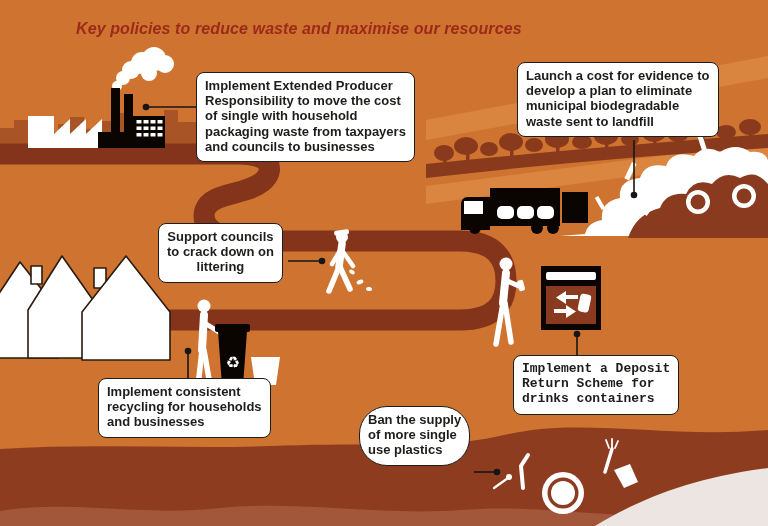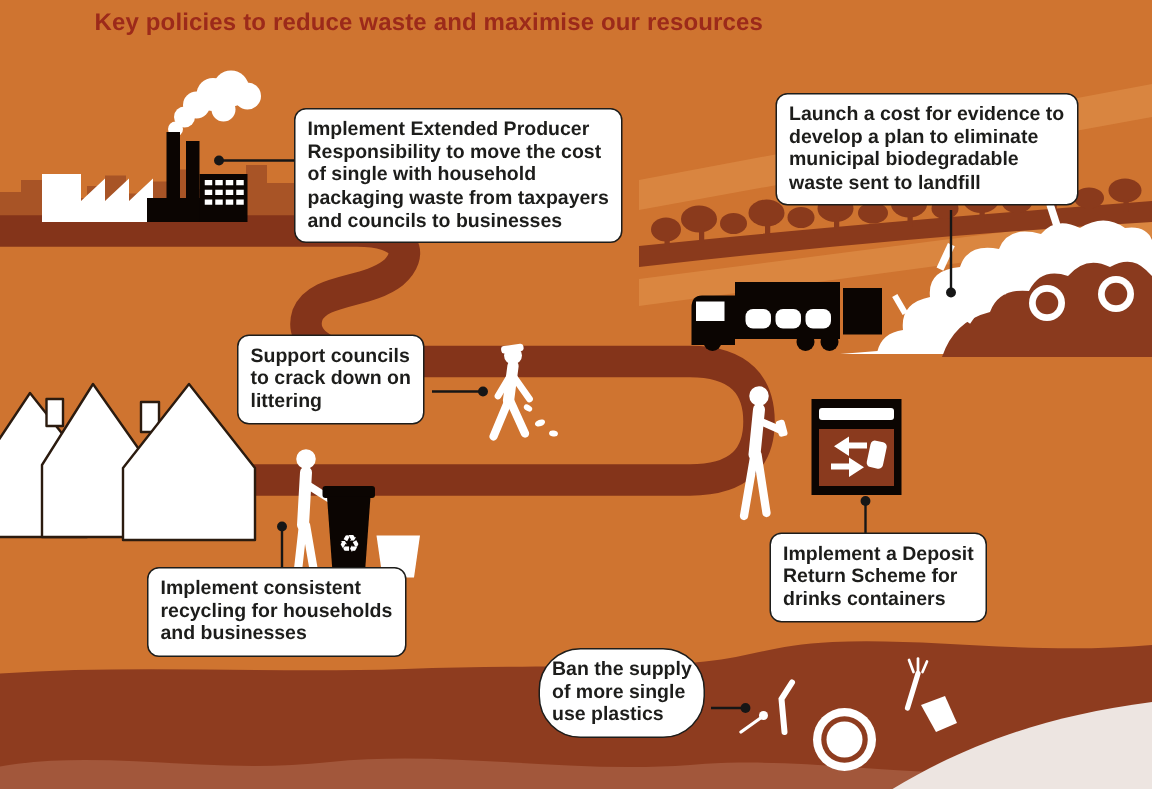--- a/index.html
+++ b/index.html
@@ -3,34 +3,34 @@
 <meta charset="utf-8">
 <style>
   html,body{margin:0;padding:0;}
   #stage{
     position:relative;width:768px;height:526px;overflow:hidden;
     background:#CF7430;
     font-family:"Liberation Sans", sans-serif;
   }
   #scene{position:absolute;left:0;top:0;}
   .page-title{
-    position:absolute;left:63px;top:7px;margin:0;
-    font-size:16px;font-weight:700;color:#9C2A1A;letter-spacing:.1px;
+    position:absolute;left:63px;top:7px;margin:13px;
+    font-size:16px;font-weight:700;color:#9C2A1A;letter-spacing:.1px;font-style:italic;
   }
   .callout{
     position:absolute;background:#FFFFFF;border:1.8px solid #1D1D1B;border-radius:8px;
     padding:5px 8px 7px 8px;font-size:13px;line-height:1.17;font-weight:700;color:#1D1D1B;
     white-space:pre-line;z-index:5;
   }
   #callout-epr{left:196px;top:72px;}
   #callout-landfill{left:517px;top:62px;}
-  #callout-littering{left:158px;top:223px;}
+  #callout-littering{left:158px;top:223px;text-align:center;}
   #callout-recycling{left:98px;top:378px;}
-  #callout-drs{left:513px;top:355px;}
-  #callout-plastics{left:359px;top:432px;border-radius:28px;}
+  #callout-drs{left:513px;top:355px;font-family:Liberation Mono, monospace;}
+  #callout-plastics{left:359px;top:406px;border-radius:28px;}
 </style>
 </head>
 <body>
 
 <div id="stage">
 
   <svg id="scene" width="768" height="526" viewBox="0 0 768 526" xmlns="http://www.w3.org/2000/svg">
 
     <rect x="0" y="0" width="768" height="526" fill="#CF7430"></rect>
 

